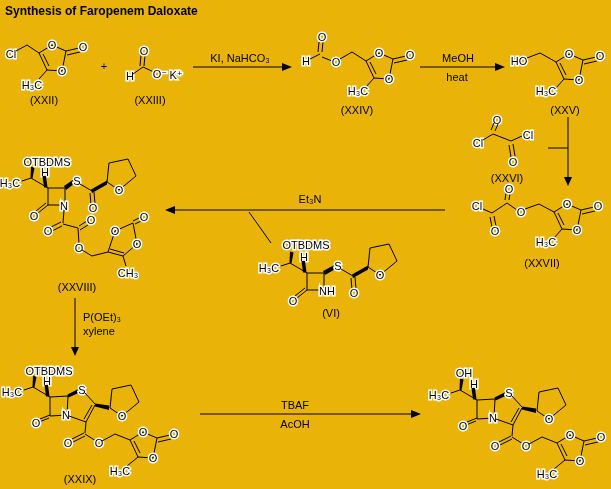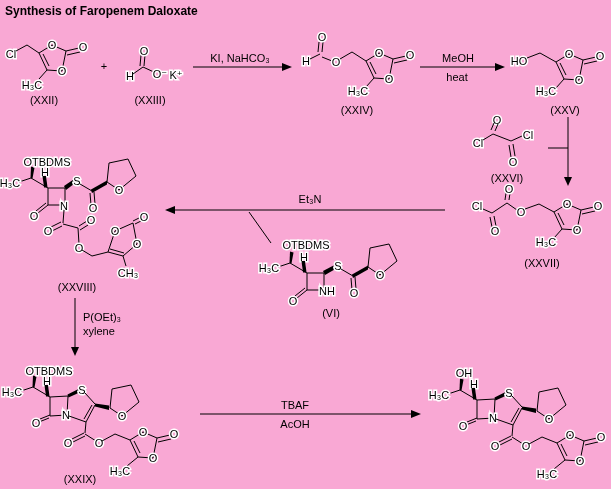--- a/index.html
+++ b/index.html
@@ -1,16 +1,16 @@
 <!DOCTYPE html>
 <html><head>
 <meta charset="utf-8">
 <style>
   html,body { margin:0; padding:0; background:#ffffff; }
-  #page { position:relative; width:611px; height:489px; background:#f9a8d4; overflow:hidden; }
+  #page { position:relative; width:611px; height:489px; background:#eab308; overflow:hidden; }
   svg { display:block; }
   svg line, svg polyline { stroke:#000; stroke-width:1; fill:none; }
   svg polygon.wedge, svg polygon.ah { fill:#000; stroke:none; }
   text { font-family:"Liberation Sans","DejaVu Sans",sans-serif; fill:#000; }
   .atom  { font-size:11px; text-anchor:middle; dominant-baseline:central;
            stroke:#fff; stroke-width:3px; paint-order:stroke; }
   .lbl   { font-size:11px; text-anchor:middle; dominant-baseline:central; }
   .rg    { font-size:11px; text-anchor:middle; dominant-baseline:central; }
   .rgL   { font-size:11px; text-anchor:start; dominant-baseline:central; }
   .title { font-size:12px; font-weight:bold; text-anchor:start; dominant-baseline:central; }

